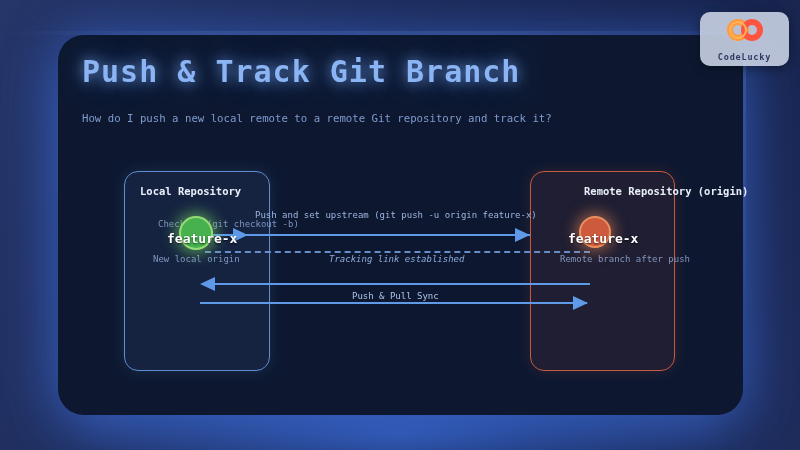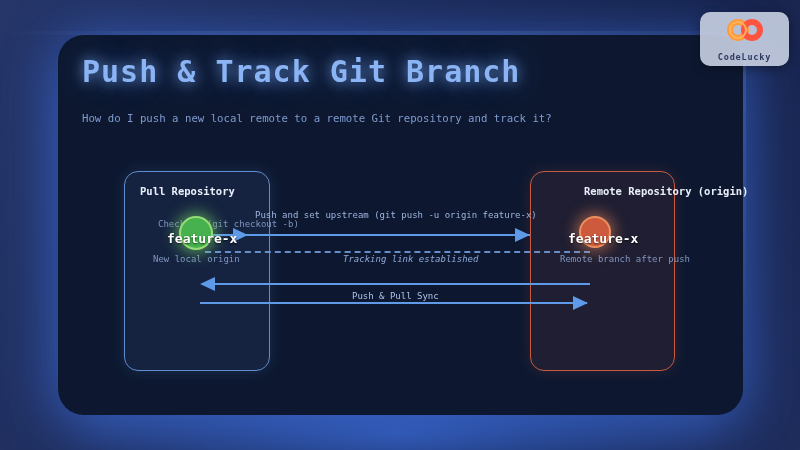--- a/index.html
+++ b/index.html
@@ -103,21 +103,21 @@
   .arr.a-checkout { left: 233px; top: 228px; }
   .arr.a-push    { left: 515px; top: 228px; }
   .arr.a-pull    { left: 200px; top: 277px; }
   .arr.a-sync    { left: 573px; top: 296px; }
 
   
   .lbl { position: absolute; font-size: 9px; white-space: nowrap; }
   .lbl-checkout { left: 158px; top: 219px; color: #7e93bd; }
   .lbl-push     { left: 233px; top: 210px; color: #9fb4de; margin-left: 22px; }
   .lbl-newlocal { left: 153px; top: 254px; color: #8096c0; }
-  .lbl-tracking { left: 343px; top: 254px; color: #8fa9d9; font-style: italic; }
+  .lbl-tracking { left: 329px; top: 254px; color: #8fa9d9; font-style: italic; }
   .lbl-remotebr { left: 560px; top: 254px; color: #8096c0; }
   .lbl-sync     { left: 352px; top: 291px; color: #abc2ea; }
 </style>
 </head>
 <body>
 
 <div class="streak-h"></div>
 <div class="streak-v"></div>
 
 <div class="panel"></div>
@@ -131,21 +131,21 @@
       <circle cx="15" cy="13" r="8" fill="none" stroke="#ff9a3d" stroke-width="6"></circle>
       <circle cx="29" cy="13" r="8" fill="none" stroke="#ff5540" stroke-width="6"></circle>
       <circle cx="15" cy="13" r="8" fill="none" stroke="#ffb35c" stroke-width="2"></circle>
     </svg>
   </span>
   <span class="brand-name">CodeLucky</span>
 </div>
 
 <div class="repo local"></div>
 <div class="repo remote"></div>
-<div class="repo-title local">Pull Repository</div>
+<div class="repo-title local">Local Repository</div>
 <div class="repo-title remote">Remote Repository (origin)</div>
 
 <div class="hline line-push"></div>
 <div class="arr right a-checkout"></div>
 <div class="arr right a-push"></div>
 <div class="lbl lbl-push">Push and set upstream (git push -u origin feature-x)</div>
 <div class="lbl lbl-checkout">Checkout (git checkout -b)</div>
 
 <div class="dashline"></div>
 <div class="lbl lbl-newlocal">New local origin</div>

